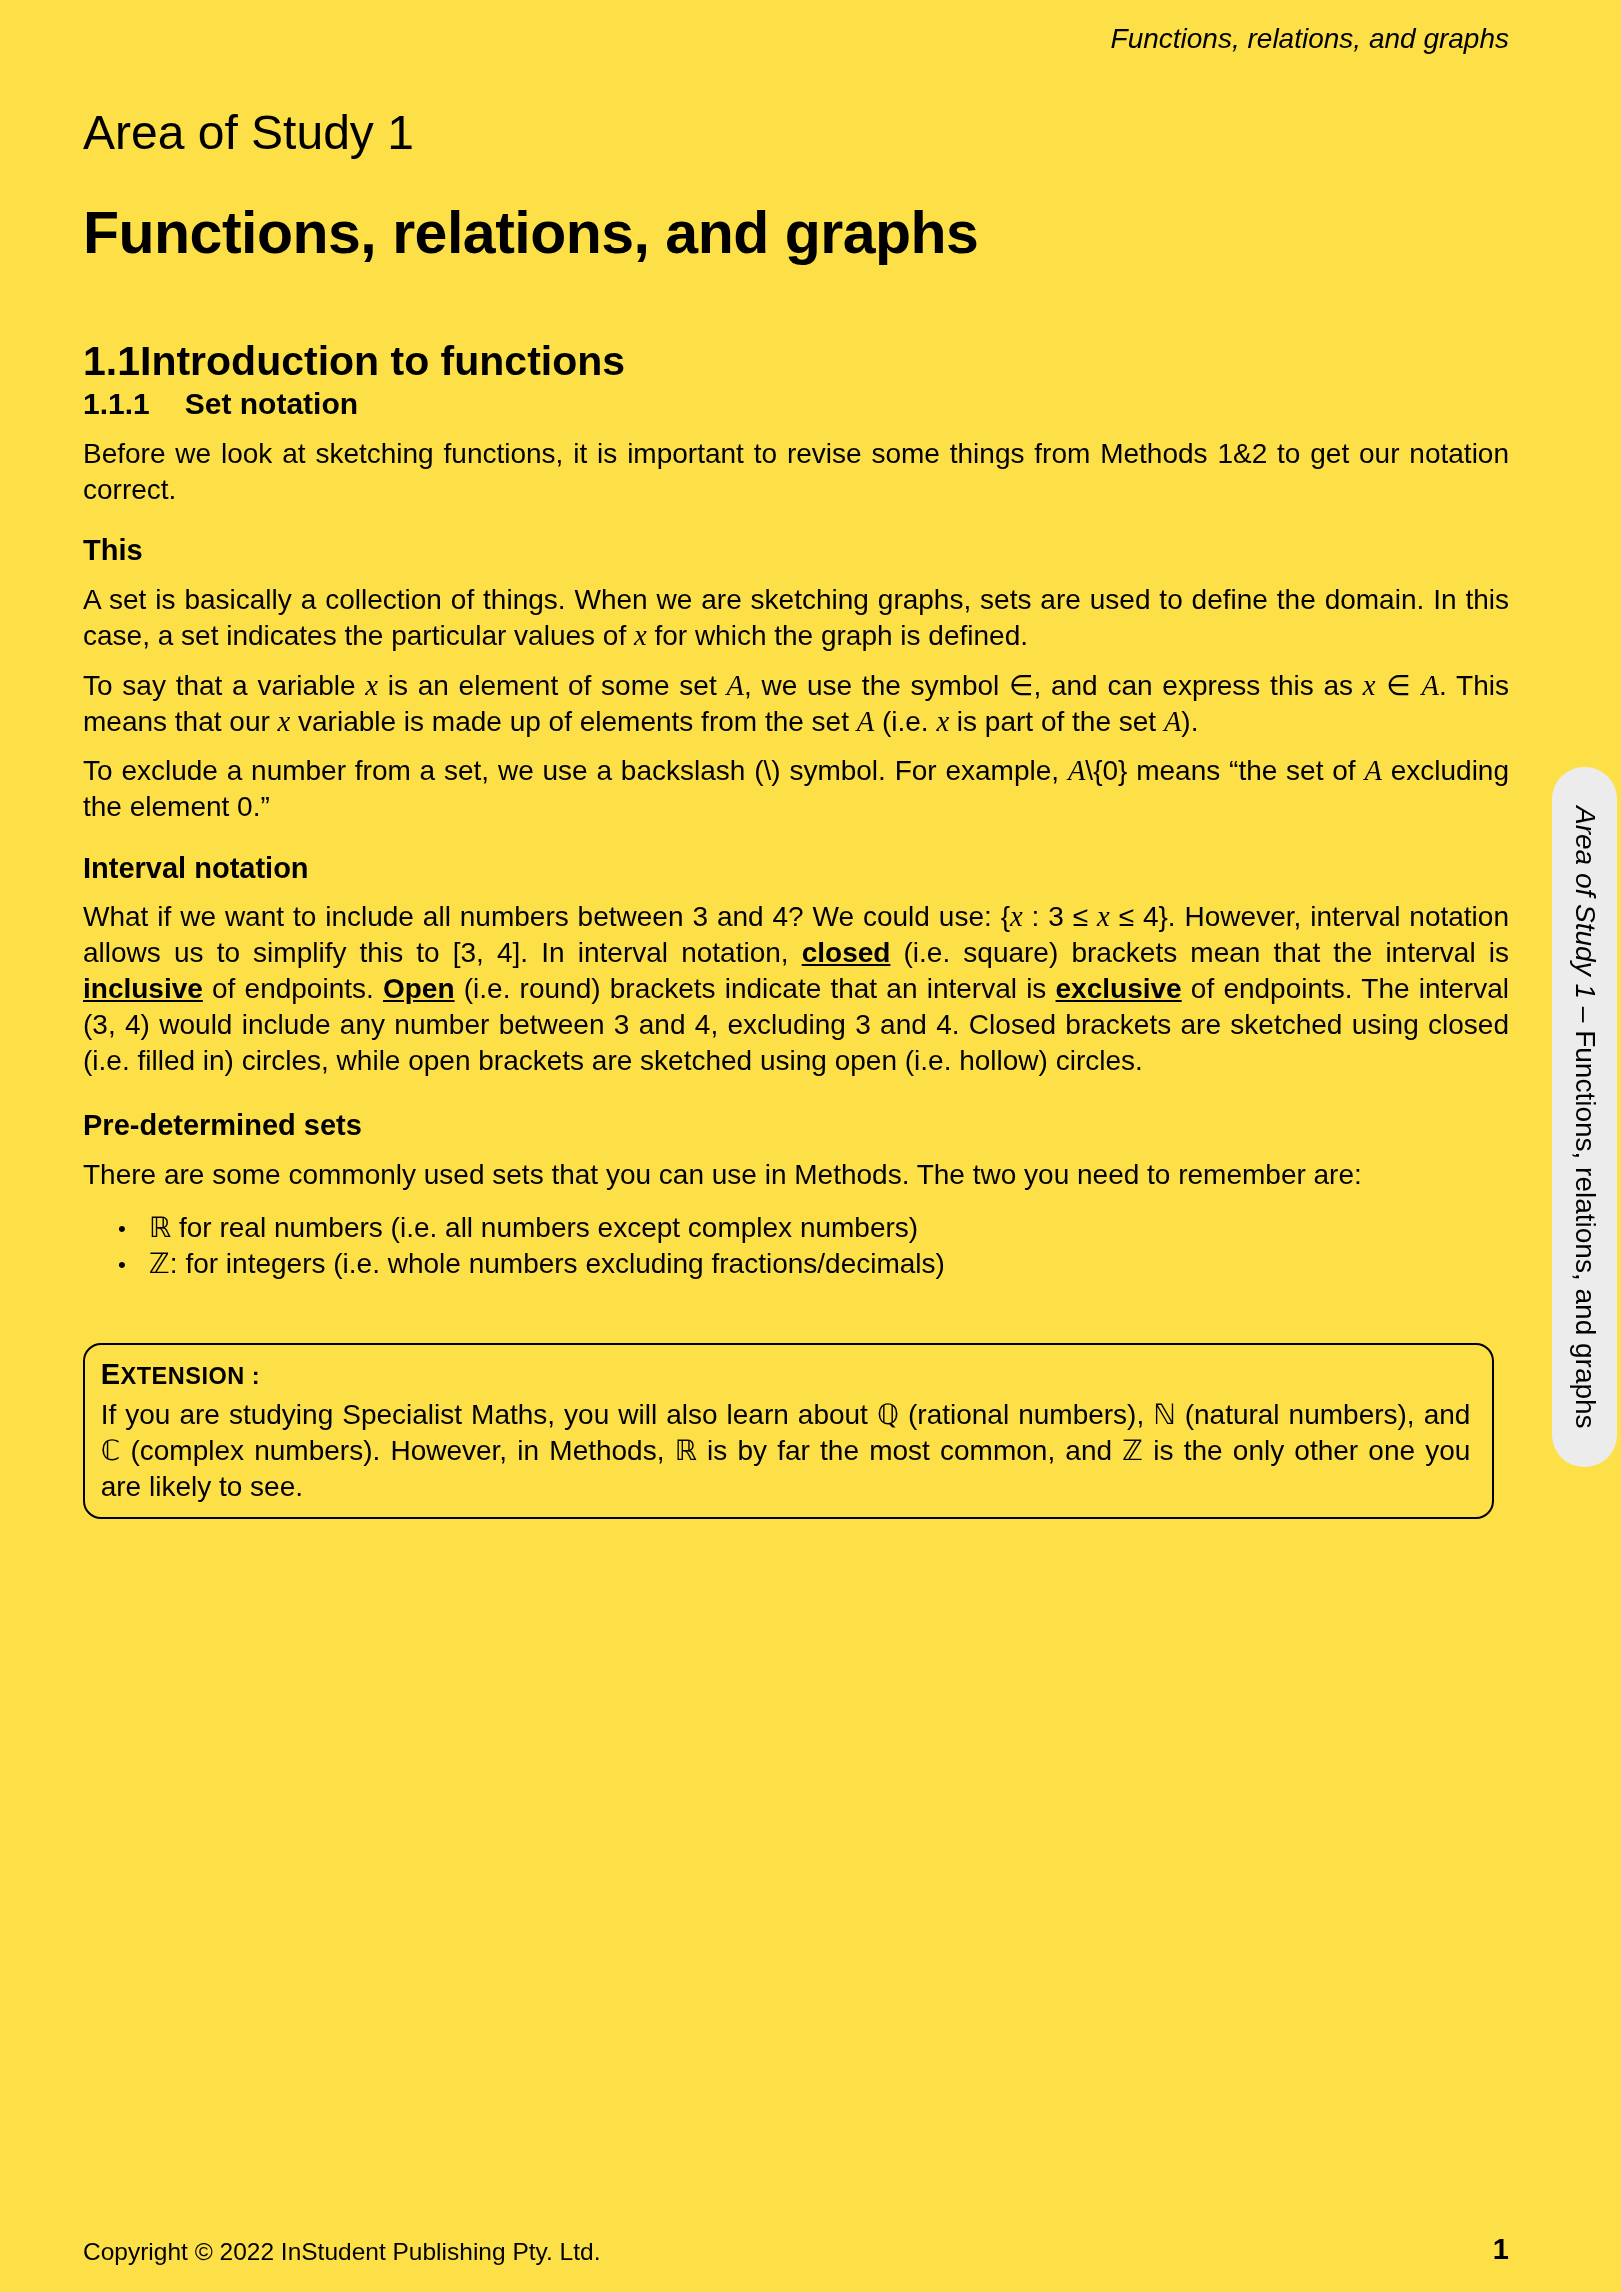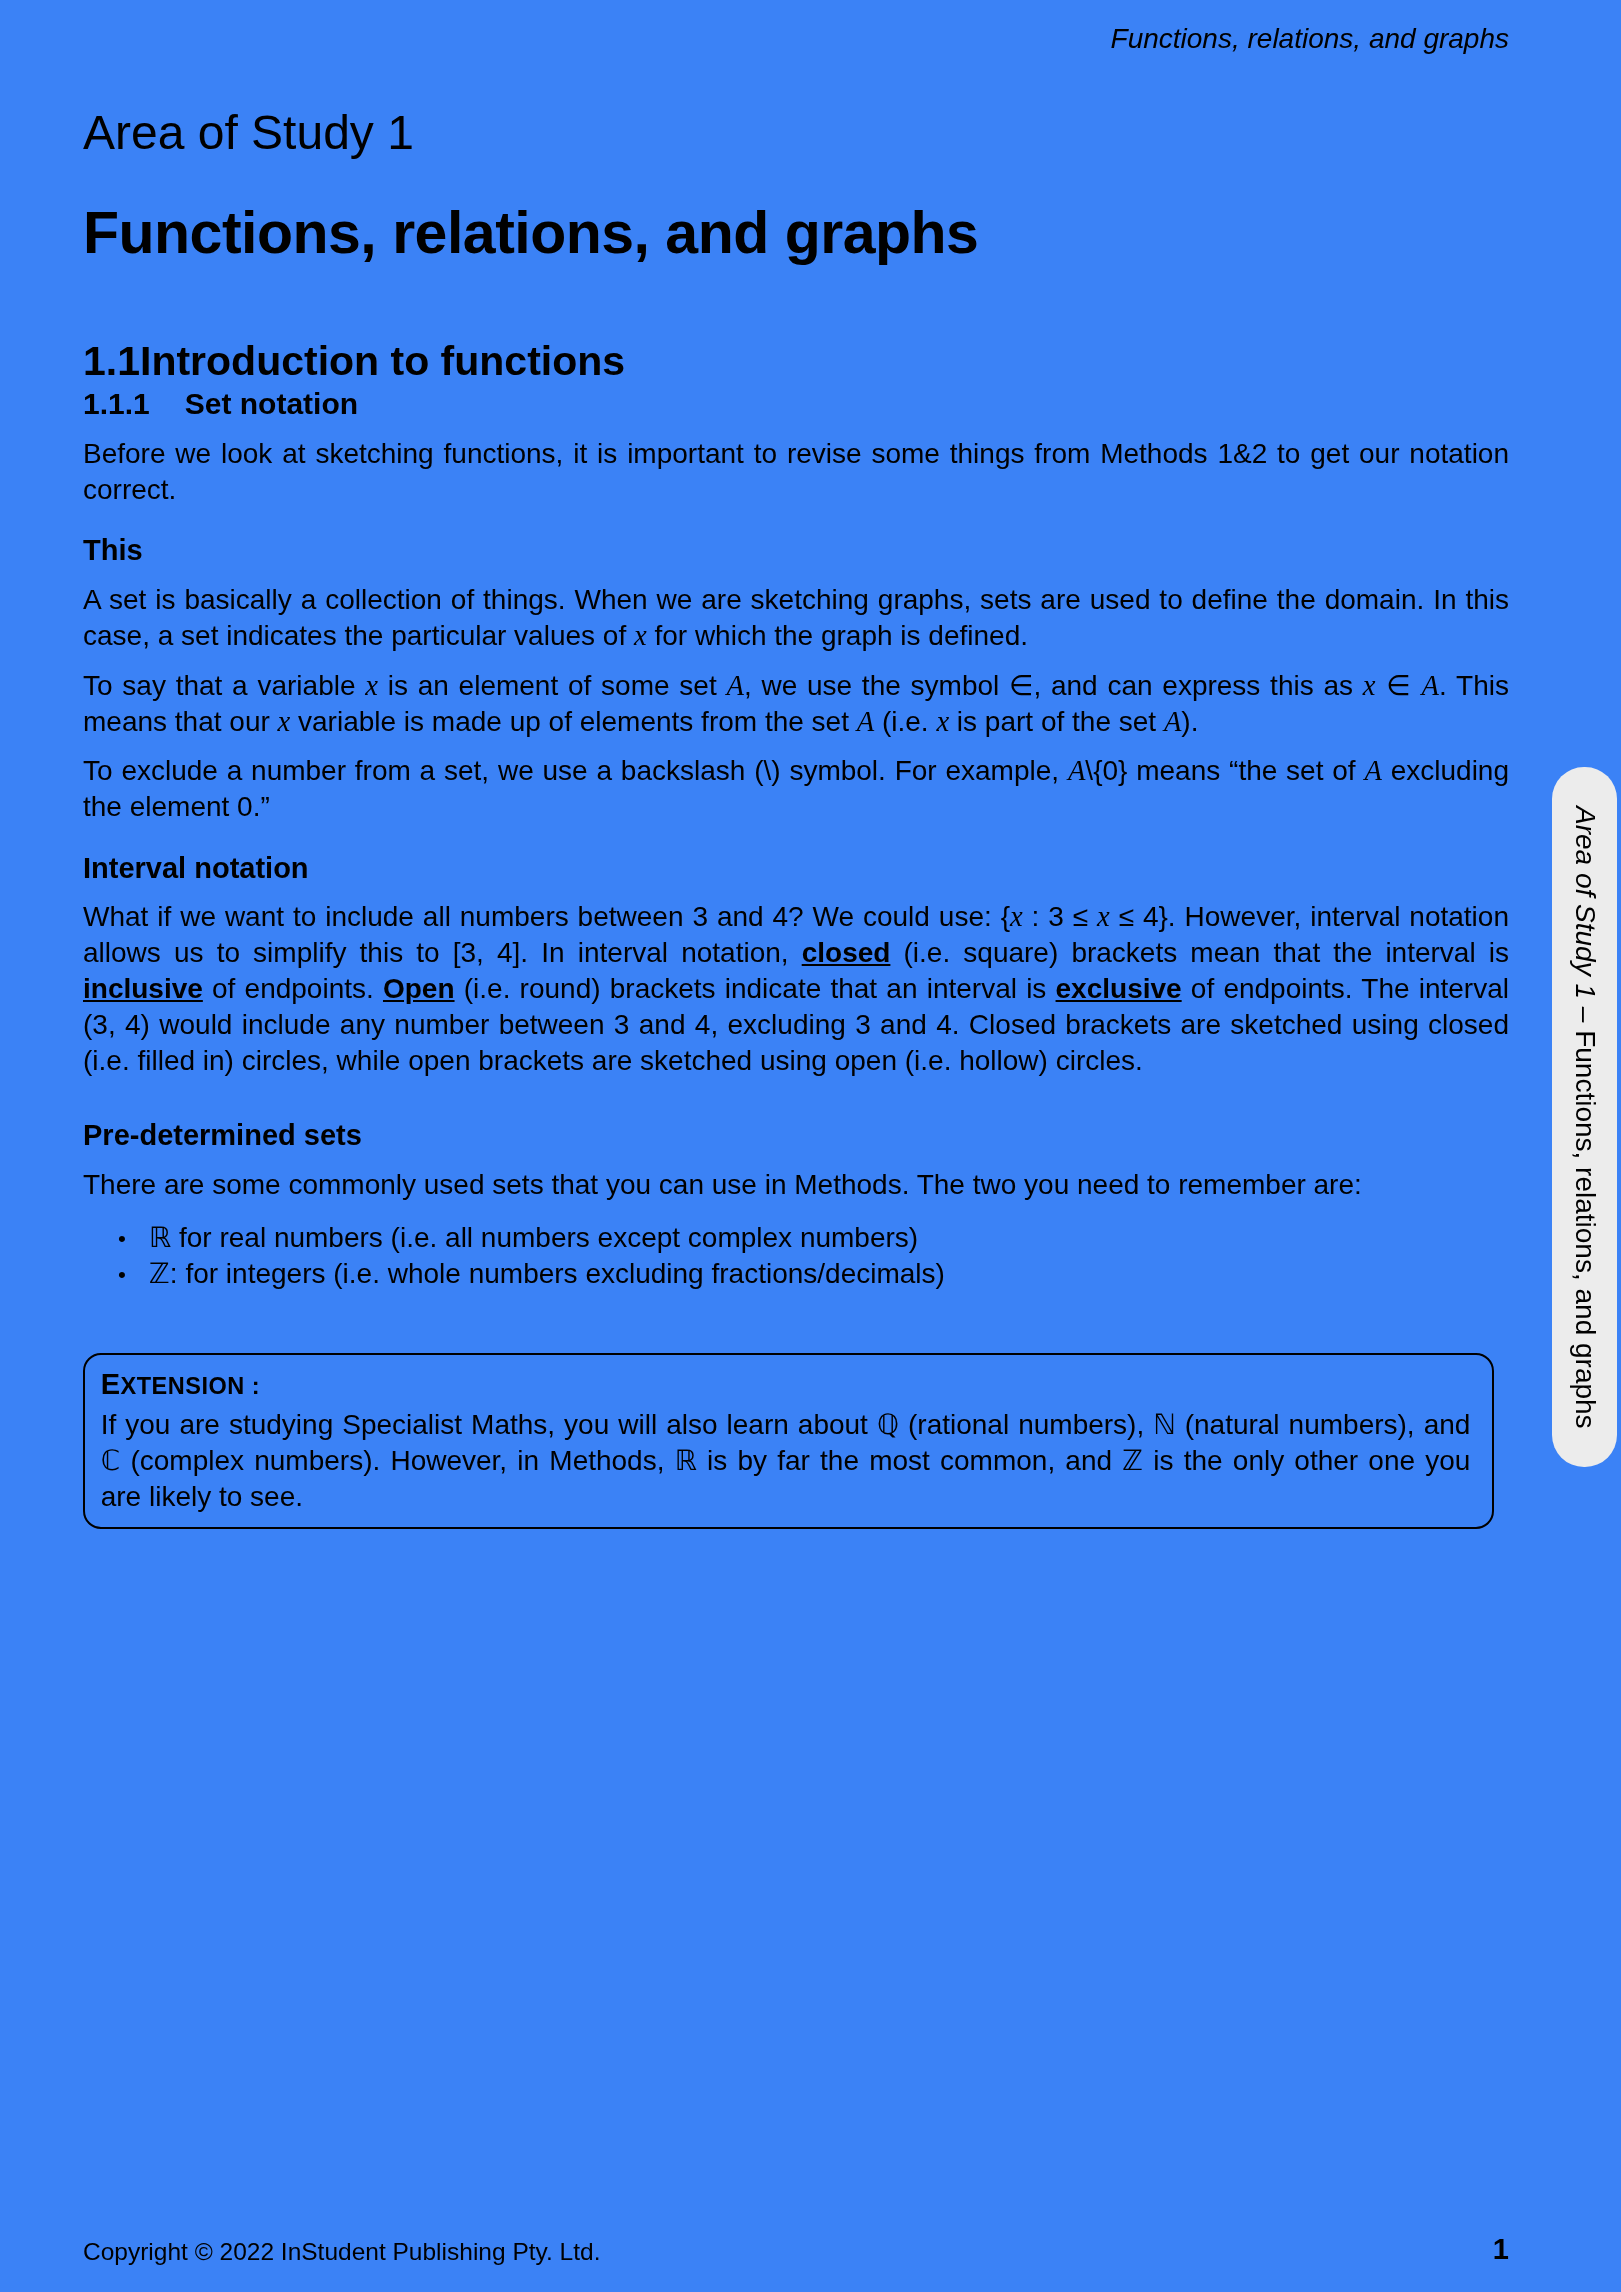--- a/index.html
+++ b/index.html
@@ -2,41 +2,41 @@
 <html><head>
 <meta charset="utf-8">
 <style>
   * { margin:0; padding:0; box-sizing:border-box; }
   html,body { background:#fff; }
   body {
     width:1621px; height:2293px; position:relative;
     font-family:"Liberation Sans","DejaVu Sans",sans-serif;
     color:#000;
   }
-  .page { position:relative; width:1621px; height:2293px; overflow:hidden; background:#3b82f6; }
+  .page { position:relative; width:1621px; height:2293px; overflow:hidden; background:#fde047; }
 
   .running-header {
     position:absolute; top:21.6px; left:83px; width:1426px;
     text-align:right; font-style:italic; font-size:28px; line-height:33px;
   }
 
   .main { position:absolute; left:83px; top:0; width:1426px; }
 
   .kicker { margin-top:110px; font-size:48px; line-height:45px; font-weight:400; }
   .chapter-title { margin-top:45px; font-size:59px; line-height:67px; font-weight:700; letter-spacing:-0.5px; }
   .section-h { margin-top:71px; font-size:41px; line-height:47px; font-weight:700; }
   .sec-num { }
   .subsection-h { font-size:30px; line-height:37px; font-weight:700; }
   .sub-num { margin-right:35px; }
 
   p.body { margin-top:13.7px; font-size:28px; line-height:36px; text-align:justify; }
   .mt20 { margin-top:19.6px; } .mt23 { margin-top:22.5px; } .mt24 { margin-top:23.5px; } .mt32 { margin-top:31px; }
 
   h4.runhead { margin-top:25.5px; font-size:29px; line-height:35px; font-weight:700; }
-  h4.mt30 { margin-top:39px; }
+  h4.mt30 { margin-top:29px; }
 
   .mi { font-family:"Liberation Serif","DejaVu Serif",serif; font-style:italic; font-size:1.02em; }
   .b  { font-weight:700;text-decoration:underline; }
   .bb { font-family:"DejaVu Sans",sans-serif; }
   .sup { vertical-align:super; font-size:0.68em; }
 
   .bullets { margin-top:16.7px; }
   .bullet-row { position:relative; padding-left:66px; font-size:28px; line-height:36px; }
   .dot { position:absolute; left:35px; top:1px; font-size:22.5px; }
 

